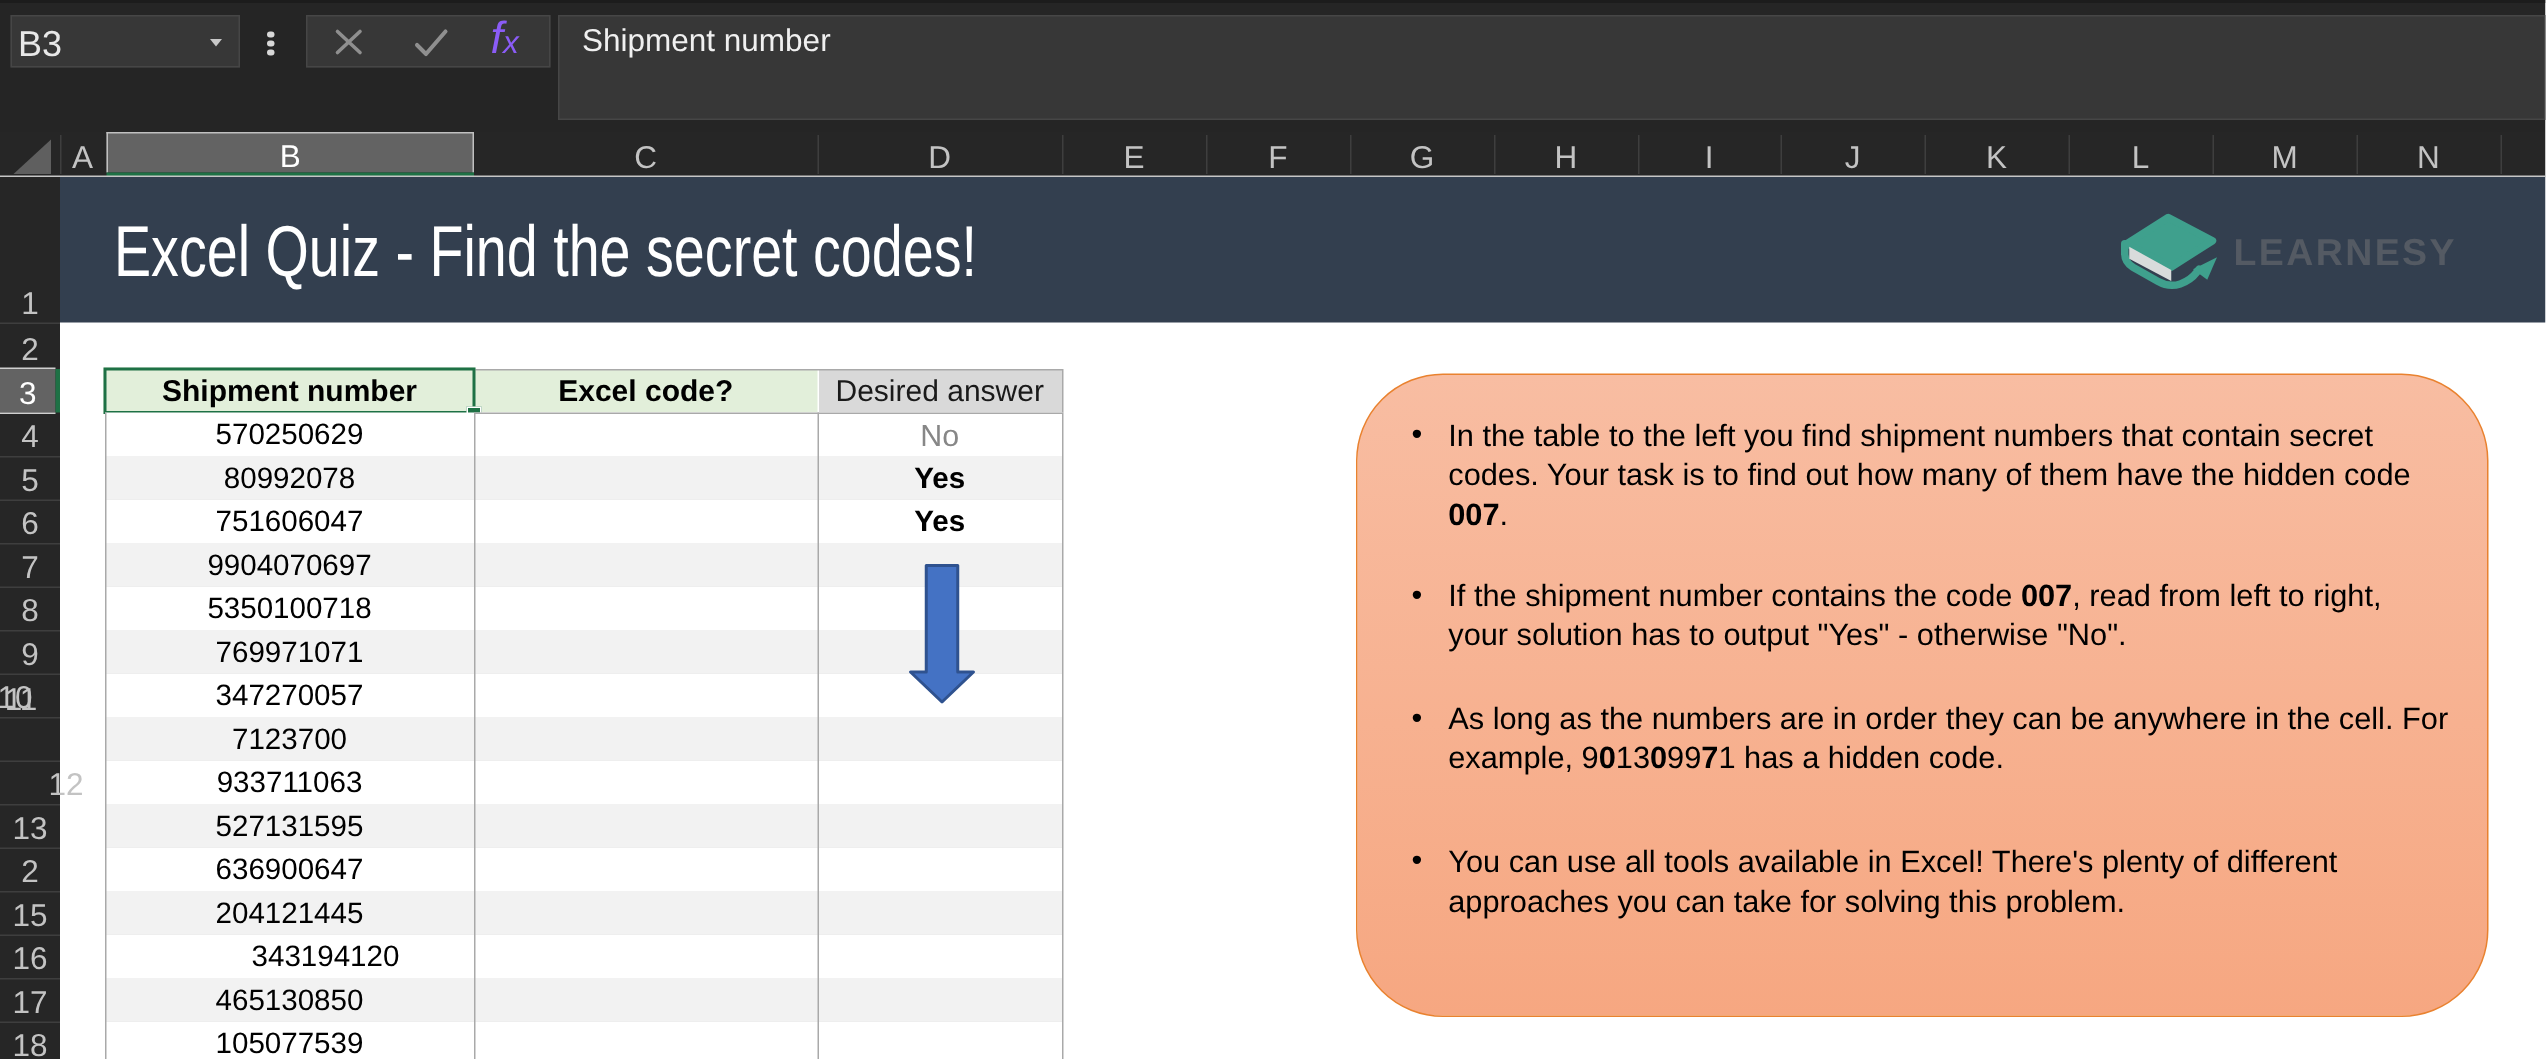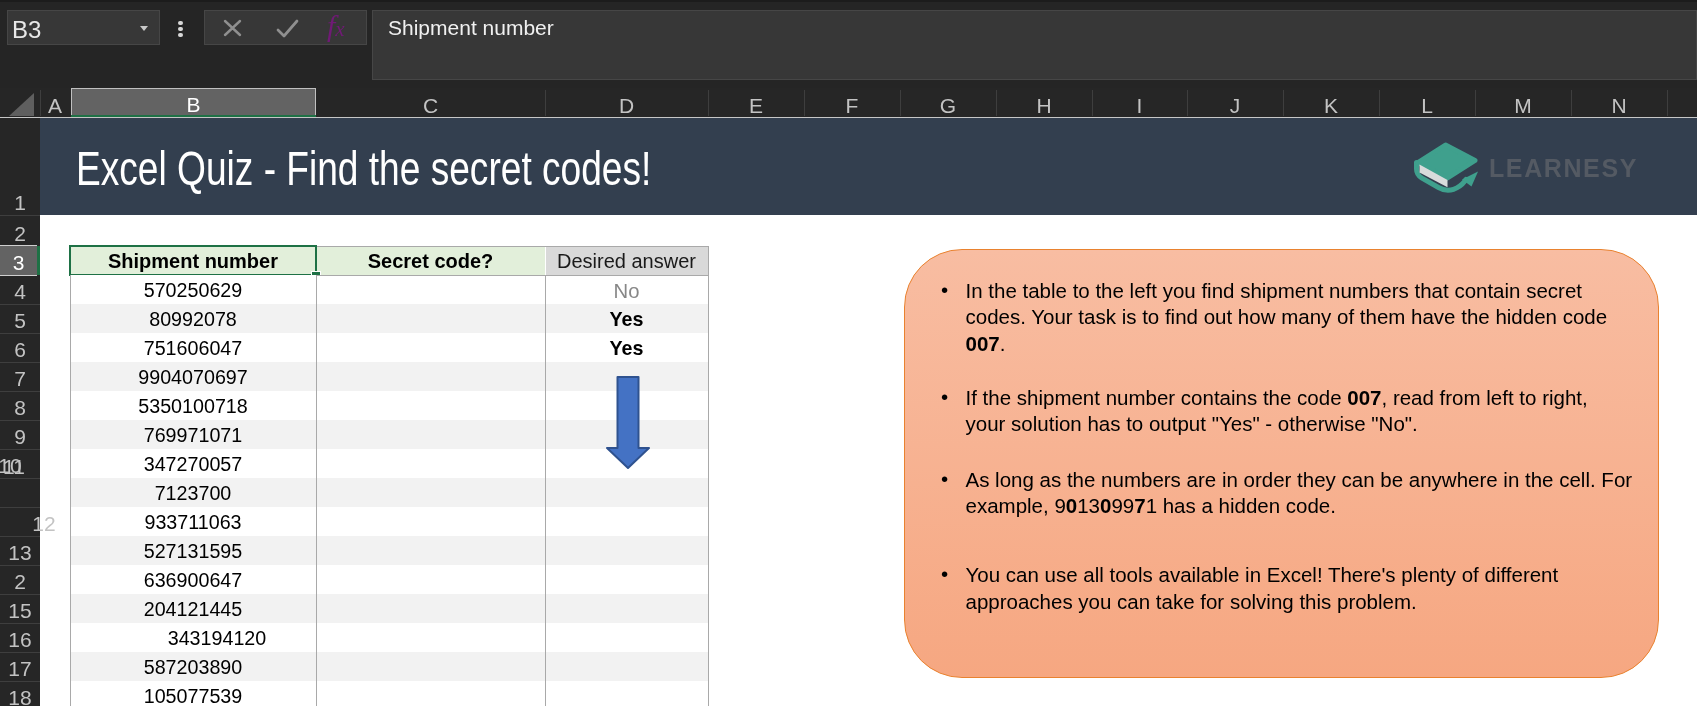--- a/index.html
+++ b/index.html
@@ -14,21 +14,21 @@
 <div class="abs" style="left:178px;top:21px;width:5px;height:4px;background:#d8d8d8;border-radius:2px;"></div>
 <div class="abs" style="left:178px;top:26.7px;width:5px;height:4px;background:#d8d8d8;border-radius:2px;"></div>
 <div class="abs" style="left:178px;top:32.6px;width:5px;height:4px;background:#d8d8d8;border-radius:2px;"></div>
 <div class="abs" style="left:204px;top:10px;width:163px;height:35px;background:#373737;border:1px solid #464646;"></div>
 <svg class="abs" style="left:223px;top:19px;" width="19" height="18" viewBox="0 0 19 18">
 <path d="M2 2 L17 16 M17 2 L2 16" stroke="#8f8f8f" stroke-width="2.4" stroke-linecap="round" fill="none"></path>
     </svg>
 <svg class="abs" style="left:276px;top:18.5px;" width="23" height="19" viewBox="0 0 23 19">
 <path d="M2 11 L8 17 L21 2" stroke="#8f8f8f" stroke-width="2.7" stroke-linecap="round" stroke-linejoin="round" fill="none"></path>
     </svg>
-<div class="abs" style="left:327px;top:11px;color:#701a75;font-size:30px;line-height:1;font-family:Liberation Serif, serif;font-style:italic;">f<span style="font-size:21px;">x</span></div>
+<div class="abs" style="left:327px;top:11px;color:#8b5cf6;font-size:30px;line-height:1;font-family:Liberation Sans, sans-serif;font-style:italic;">f<span style="font-size:21px;">x</span></div>
 <div class="abs" style="left:372px;top:10px;width:1325px;height:70px;background:#373737;border:1px solid #464646;"></div>
 <div class="abs" style="left:388px;top:16.9px;color:#f0f0f0;font-size:21px;line-height:1;">Shipment number</div>
 <div class="abs" style="left:0;top:88px;width:1697px;height:30px;background:#262626;"></div>
 <div class="abs" style="left:9px;top:93px;width:0;height:0;border-bottom:23px solid #5f5f5f;border-left:25px solid transparent;"></div>
 <div class="abs" style="left:40px;top:88px;width:30px;height:30px;color:#c3c3c3;font-size:21px;text-align:center;line-height:35px;">A</div>
 <div class="abs" style="left:71px;top:88px;width:245px;height:27px;background:#636363;border:1px solid #c0c0c0;border-bottom:none;color:#ffffff;font-size:21px;text-align:center;line-height:32px;">B</div>
 <div class="abs" style="left:71px;top:115px;width:245px;height:3px;background:#1e7145;"></div>
 <div class="abs" style="left:316px;top:88px;width:229px;height:30px;color:#c3c3c3;font-size:21px;text-align:center;line-height:35px;">C</div>
 <div class="abs" style="left:545px;top:88px;width:163px;height:30px;color:#c3c3c3;font-size:21px;text-align:center;line-height:35px;">D</div>
 <div class="abs" style="left:708px;top:88px;width:96px;height:30px;color:#c3c3c3;font-size:21px;text-align:center;line-height:35px;">E</div>
@@ -102,21 +102,21 @@
 <polygon points="11.5,26.5 39.5,42 39.5,49.3 11.5,34.5" fill="#d8dbdb"></polygon>
 <polygon points="54,41.5 70,33.5 63.5,48.5" fill="#3fa08d"></polygon>
 <text x="81" y="38.5" fill="#545a63" font-size="25px" font-weight="bold" letter-spacing="1.6" font-family="Liberation Sans,sans-serif">LEARNESY</text>
 </svg>
 <div class="abs" style="left:316px;top:246px;width:229px;height:29px;background:#e2efda;"></div>
 <div class="abs" style="left:546px;top:246px;width:162px;height:29px;background:#d9d9d9;"></div>
 <div class="abs" style="left:316px;top:246px;width:392px;height:1px;background:#a9a9a9;"></div>
 <div class="abs" style="left:708px;top:246px;width:1px;height:29px;background:#a9a9a9;"></div>
 <div class="abs" style="left:69px;top:245px;width:248px;height:31px;background:#e2efda;border:2.5px solid #1e7145;"></div>
 <div class="abs" style="left:70px;top:250.6px;width:246px;color:#000;font-weight:bold;font-size:20px;text-align:center;line-height:1;">Shipment number</div>
-<div class="abs" style="left:316px;top:250.6px;width:229px;color:#000;font-weight:bold;font-size:20px;text-align:center;line-height:1;">Secret code?</div>
+<div class="abs" style="left:316px;top:250.6px;width:229px;color:#000;font-weight:bold;font-size:20px;text-align:center;line-height:1;">Excel code?</div>
 <div class="abs" style="left:545px;top:250.6px;width:163px;color:#1a1a1a;font-size:20px;text-align:center;line-height:1;">Desired answer</div>
 <div class="abs" style="left:311px;top:270.5px;width:9.5px;height:9.5px;background:#1e7145;border:1.5px solid #fff;"></div>
 <div class="abs" style="left:70px;top:275px;width:638px;height:29px;background:#ffffff;"></div>
 <div class="abs" style="left:70px;top:280.5px;width:246px;color:#000;font-size:19.7px;text-align:center;line-height:1;">570250629</div>
 <div class="abs" style="left:545px;top:280.5px;width:163px;color:#878787;font-size:20.3px;text-align:center;line-height:1;">No</div>
 <div class="abs" style="left:70px;top:304px;width:638px;height:1px;background:#bfbfbf;"></div>
 <div class="abs" style="left:70px;top:304px;width:638px;height:29px;background:#f2f2f2;"></div>
 <div class="abs" style="left:70px;top:309.5px;width:246px;color:#000;font-size:19.7px;text-align:center;line-height:1;">80992078</div>
 <div class="abs" style="left:545px;top:309.5px;width:163px;color:#000;font-weight:bold;font-size:19.7px;text-align:center;line-height:1;">Yes</div>
 <div class="abs" style="left:70px;top:333px;width:638px;height:1px;background:#bfbfbf;"></div>
@@ -148,21 +148,21 @@
 <div class="abs" style="left:70px;top:565px;width:638px;height:29px;background:#ffffff;"></div>
 <div class="abs" style="left:70px;top:570.5px;width:246px;color:#000;font-size:19.7px;text-align:center;line-height:1;">636900647</div>
 <div class="abs" style="left:70px;top:594px;width:638px;height:1px;background:#bfbfbf;"></div>
 <div class="abs" style="left:70px;top:594px;width:638px;height:29px;background:#f2f2f2;"></div>
 <div class="abs" style="left:70px;top:599.5px;width:246px;color:#000;font-size:19.7px;text-align:center;line-height:1;">204121445</div>
 <div class="abs" style="left:70px;top:623px;width:638px;height:1px;background:#bfbfbf;"></div>
 <div class="abs" style="left:70px;top:623px;width:638px;height:29px;background:#ffffff;"></div>
 <div class="abs" style="left:70px;top:628.5px;width:246px;color:#000;font-size:19.7px;text-align:center;line-height:1;margin-left:24px;">343194120</div>
 <div class="abs" style="left:70px;top:652px;width:638px;height:1px;background:#bfbfbf;"></div>
 <div class="abs" style="left:70px;top:652px;width:638px;height:29px;background:#f2f2f2;"></div>
-<div class="abs" style="left:70px;top:657.5px;width:246px;color:#000;font-size:19.7px;text-align:center;line-height:1;">587203890</div>
+<div class="abs" style="left:70px;top:657.5px;width:246px;color:#000;font-size:19.7px;text-align:center;line-height:1;">465130850</div>
 <div class="abs" style="left:70px;top:681px;width:638px;height:1px;background:#bfbfbf;"></div>
 <div class="abs" style="left:70px;top:681px;width:638px;height:25px;background:#ffffff;"></div>
 <div class="abs" style="left:70px;top:686.5px;width:246px;color:#000;font-size:19.7px;text-align:center;line-height:1;">105077539</div>
 <div class="abs" style="left:316px;top:275px;width:392px;height:1px;background:#a9a9a9;"></div>
 <div class="abs" style="left:70px;top:275px;width:1px;height:431px;background:#a9a9a9;"></div>
 <div class="abs" style="left:316px;top:275px;width:1px;height:431px;background:#a9a9a9;"></div>
 <div class="abs" style="left:545px;top:275px;width:1px;height:431px;background:#a9a9a9;"></div>
 <div class="abs" style="left:708px;top:275px;width:1px;height:431px;background:#a9a9a9;"></div>
 <svg class="abs" style="left:604px;top:375px;" width="48" height="96" viewBox="0 0 48 96">
 <path d="M13.5 2 L34.5 2 L34.5 73 L45 73 L24 93 L3 73 L13.5 73 Z" fill="#4472c4" stroke="#2f528f" stroke-width="2" stroke-linejoin="round"></path>

